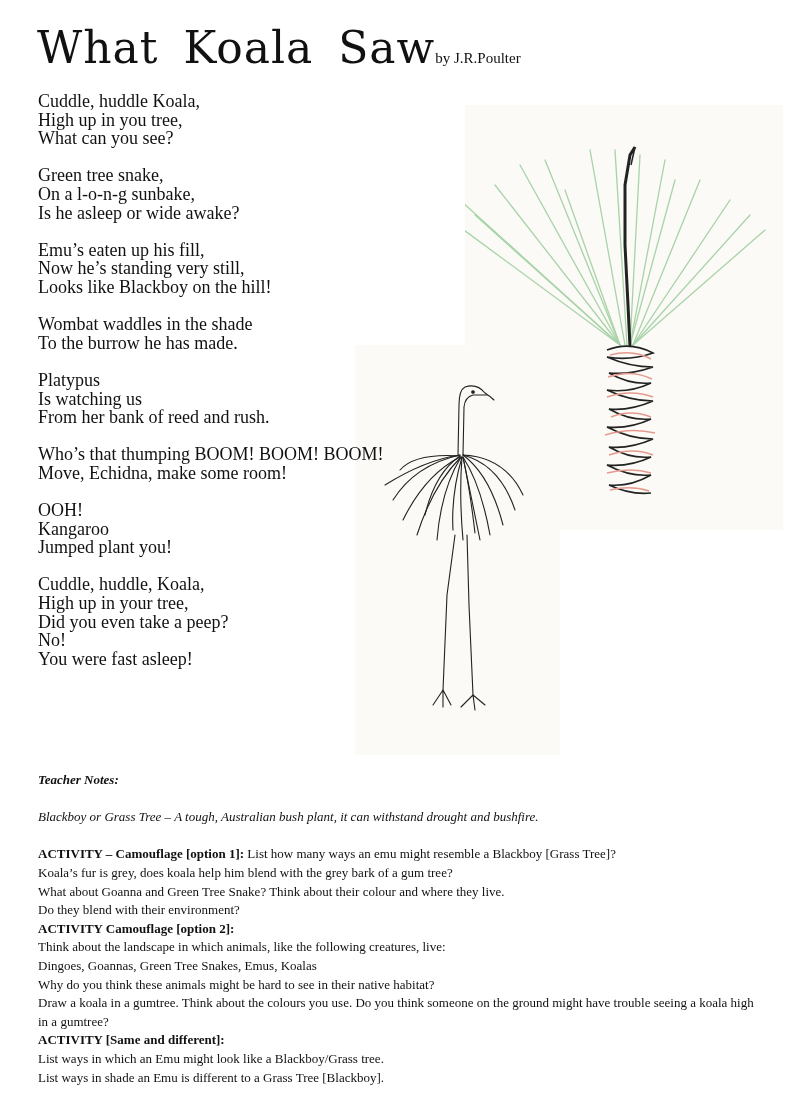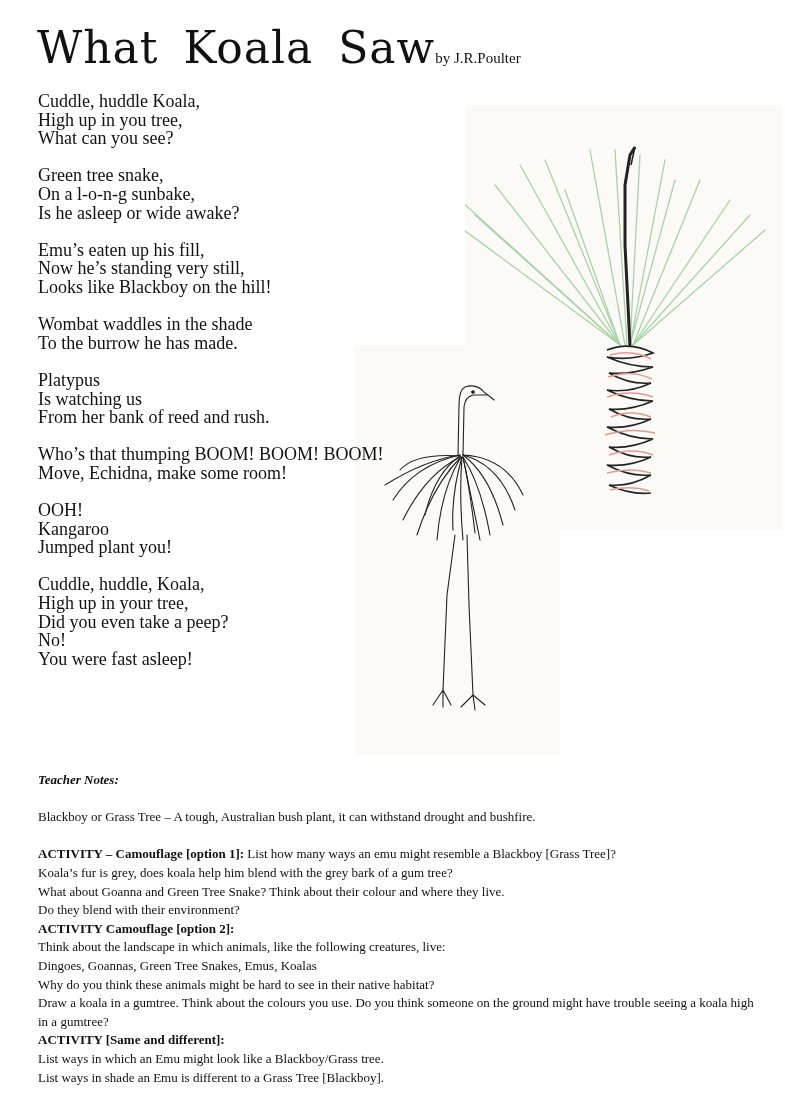--- a/index.html
+++ b/index.html
@@ -21,21 +21,21 @@
     .panel-emu { left: 355px; top: 345px; width: 205px; height: 410px; }
     .panel svg { position: absolute; left: 0; top: 0; }
 
     .poem { position: absolute; left: 38px; top: 92px; font-size: 18px; line-height: 18.6px; z-index: 2; }
     .stanza { margin-bottom: 18.6px; }
     .stanza div { white-space: nowrap; }
 
     .notes { position: absolute; left: 38px; top: 738px; width: 720px; font-size: 13px; line-height: 18.6px; z-index: 2; margin-top: 33px; }
     .notes .head { font-weight: bold; font-style: italic; margin-bottom: 18.6px; }
     .notes p { margin: 0; }
-    .notes .gap { margin-bottom: 18.6px; }
+    .notes .gap { margin-bottom: 18.6px; font-style: italic; }
     .notes b { font-weight: bold; }
   </style>
 </head>
 <body>
 
 <div class="title-row">
   <span class="title">What Koala Saw</span>
   <span class="byline">by J.R.Poulter</span>
 </div>
 

